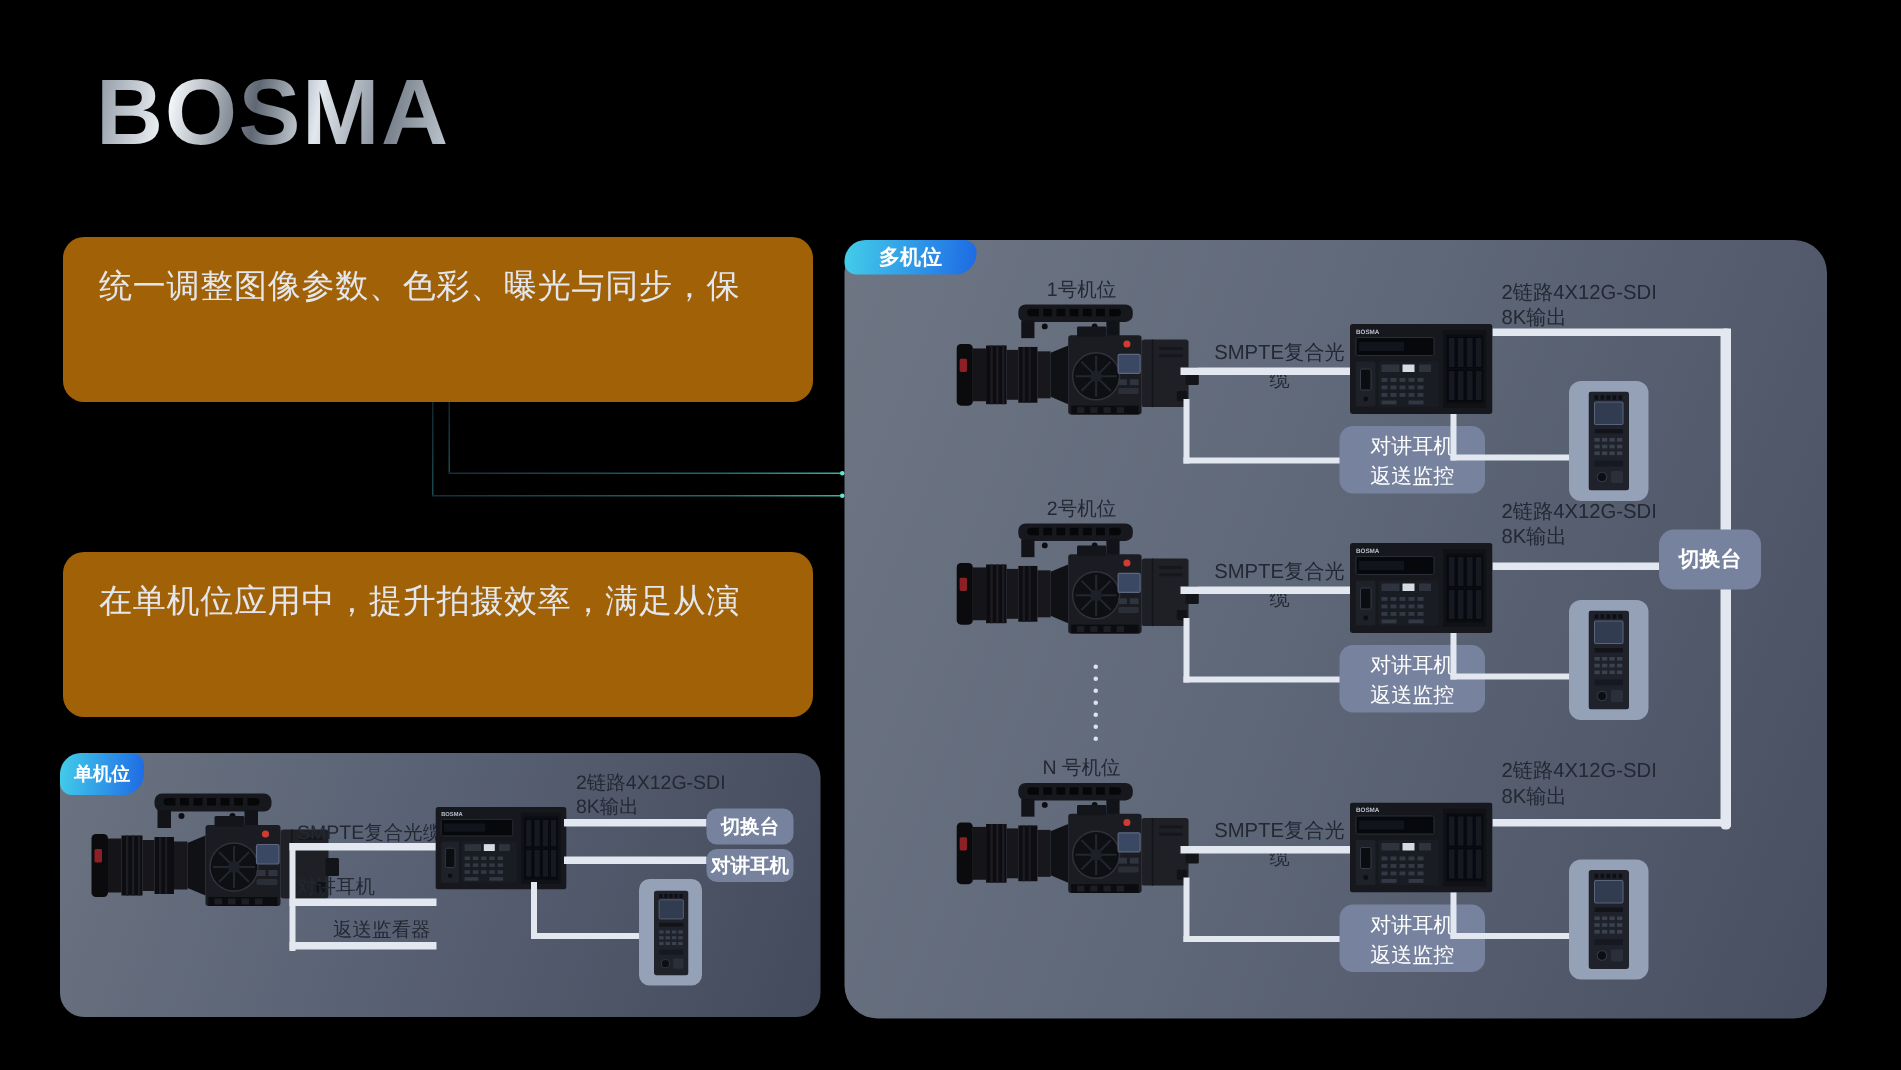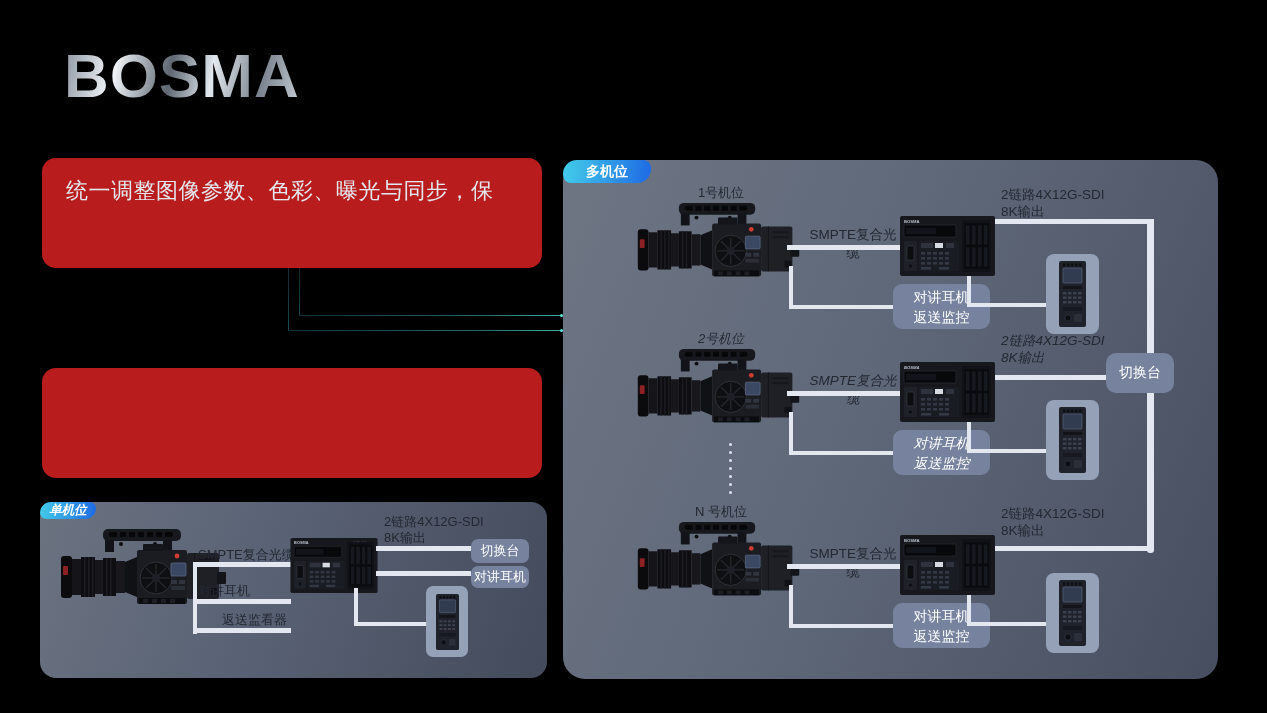--- a/index.html
+++ b/index.html
@@ -8,41 +8,41 @@
   .abs{position:absolute;}
   
   #logo{left:64px;top:40px;font-size:62px;font-weight:700;letter-spacing:1px;
         background:linear-gradient(100deg,#8a939e 0%,#f2f6fa 22%,#5e6772 45%,#e2e8ee 62%,#79828d 82%,#c6cdd5 100%);
         -webkit-background-clip:text;background-clip:text;color:transparent;}
   #model-pill{left:314px;top:54px;width:281px;height:47px;border-radius:24px;
         background:linear-gradient(180deg,#99a1b0 0%,#7a8393 55%,#6b7485 100%);
         display:flex;align-items:center;justify-content:center;
         color:#f3f5f8;font-size:27px;font-weight:600;letter-spacing:1px;}
   
-  .info-block{left:42px;width:500px;height:110px;background:#b91c1c;border-radius:14px;
+  .info-block{left:42px;width:500px;height:110px;background:#a16207;border-radius:14px;
         color:#e3e7ed;font-size:22px;letter-spacing:.5px;line-height:43px;
         padding:11px 0 0 24px;box-sizing:border-box;white-space:nowrap;}
   
   .cline{background:linear-gradient(90deg,#12303a 0%,#1f6b68 70%,#38b3a4 100%);}
   .clinev{background:linear-gradient(180deg,#10262e 0%,#1a4a50 100%);}
   .cdot{width:3px;height:3px;background:#5fe6d2;border-radius:50%;}
   
   #multi-panel{left:563px;top:160px;width:655px;height:519px;border-radius:22px;
         background:linear-gradient(112deg,#6e7684 0%,#5f6879 45%,#474e60 100%);}
   #single-panel{left:40px;top:502px;width:507px;height:176px;border-radius:16px;
         background:linear-gradient(110deg,#6b7381 0%,#5a6375 42%,#434a5c 100%);}
   .badge{left:0;top:0;border-radius:14px 8px 14px 8px;color:#fff;font-weight:700;
         background:linear-gradient(95deg,#43cdea 0%,#1e6ae4 100%);
         display:flex;align-items:center;justify-content:center;}
   #badge-multi{width:88px;height:23px;font-size:14px;}
-  #badge-single{width:56px;height:17px;font-size:12.5px;font-style:italic;}
+  #badge-single{width:56px;height:28px;font-size:12.5px;}
   .dark-label{color:#232833;font-weight:500;}
   .wline{background:#e2e7f0;}
   .slate-box{background:#77839e;color:#fff;display:flex;flex-direction:column;
-        align-items:center;justify-content:center;text-align:center;}
+        align-items:center;justify-content:center;text-align:center;font-weight:bold;}
   .rcp-wrap{background:#95a1b7;border-radius:8px;display:flex;align-items:center;justify-content:center;}
   
   .m-row{left:0;width:655px;height:152px;}
   .m-row .cam-label{left:88px;top:0;width:140px;text-align:center;font-size:13px;}
   .m-row .camera-svg{left:72px;top:16px;width:168px;height:90px;}
   .m-row .smpte-label{left:240px;top:42px;width:100px;text-align:center;font-size:13.5px;}
   .m-row .smpte-line{left:224px;top:61px;width:114px;height:5px;}
   .m-row .ccu-svg{left:337px;top:32px;width:95px;height:60px;}
   .m-row .sdi-label{left:438px;top:2px;width:125px;font-size:13.5px;line-height:17px;}
   .m-row .camdrop-v{left:226px;top:82px;width:4px;height:43px;}
@@ -196,20 +196,21 @@
 
 <div id="stage">
 
   <div id="logo" class="abs">BOSMA</div>
 
   <div class="info-block abs" style="top:158px;">
     <div>统一调整图像参数、色彩、曝光与同步，保</div>
   </div>
 
   <div class="info-block abs" style="top:368px;">
+    <div>在单机位应用中，提升拍摄效率，满足从演</div>
   </div>
 
   <div class="abs clinev" style="left:288px;top:268px;width:1px;height:62px;"></div>
   <div class="abs cline" style="left:288px;top:330px;width:275px;height:1px;"></div>
   <div class="abs clinev" style="left:299px;top:268px;width:1px;height:47px;"></div>
   <div class="abs cline" style="left:299px;top:315px;width:264px;height:1px;"></div>
   <div class="abs cdot" style="left:560px;top:314px;"></div>
   <div class="abs cdot" style="left:560px;top:329px;"></div>
 
   <div id="multi-panel" class="abs">
@@ -257,21 +258,21 @@
       </div>
       <div class="abs ccudrop-v wline"></div>
       <div class="abs ccudrop-h wline"></div>
       <div class="abs rcp-wrap">
         <svg class="rcp-svg" viewBox="0 0 27 66">
             <use href="#rcp"></use>
           </svg>
       </div>
     </div>
 
-    <div class="m-row abs" style="top:170px;font-style:italic;">
+    <div class="m-row abs" style="top:170px;">
       <div class="abs cam-label dark-label">2号机位</div>
       <svg class="abs camera-svg" viewBox="0 0 170 92">
           <use href="#camera"></use>
         </svg>
       <div class="abs smpte-label dark-label">SMPTE复合光缆</div>
       <div class="abs smpte-line wline"></div>
       <svg class="abs ccu-svg" viewBox="0 0 95 60">
           <use href="#ccu"></use>
         </svg>
       <div class="abs sdi-label dark-label">

